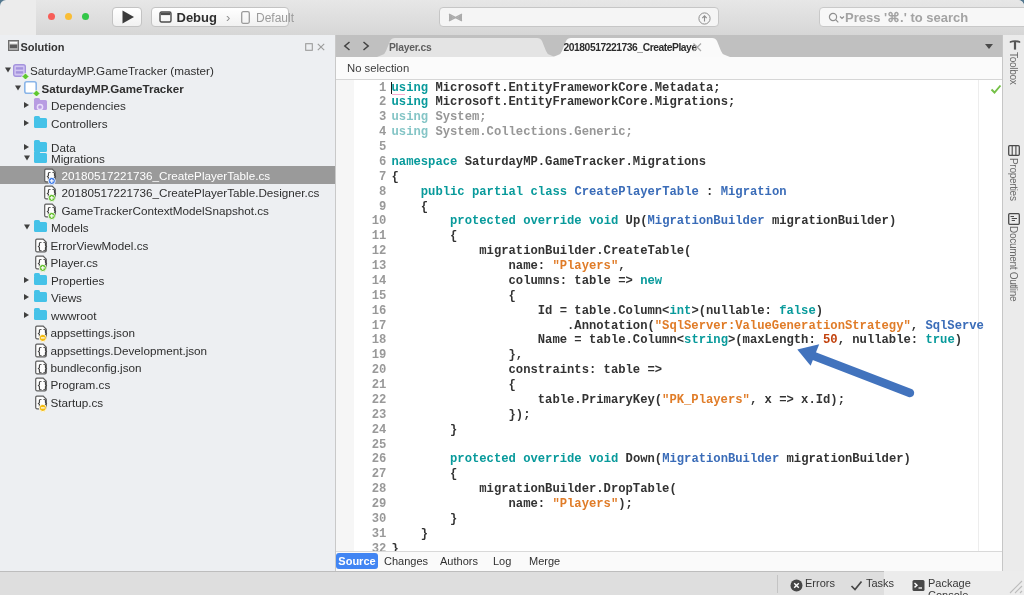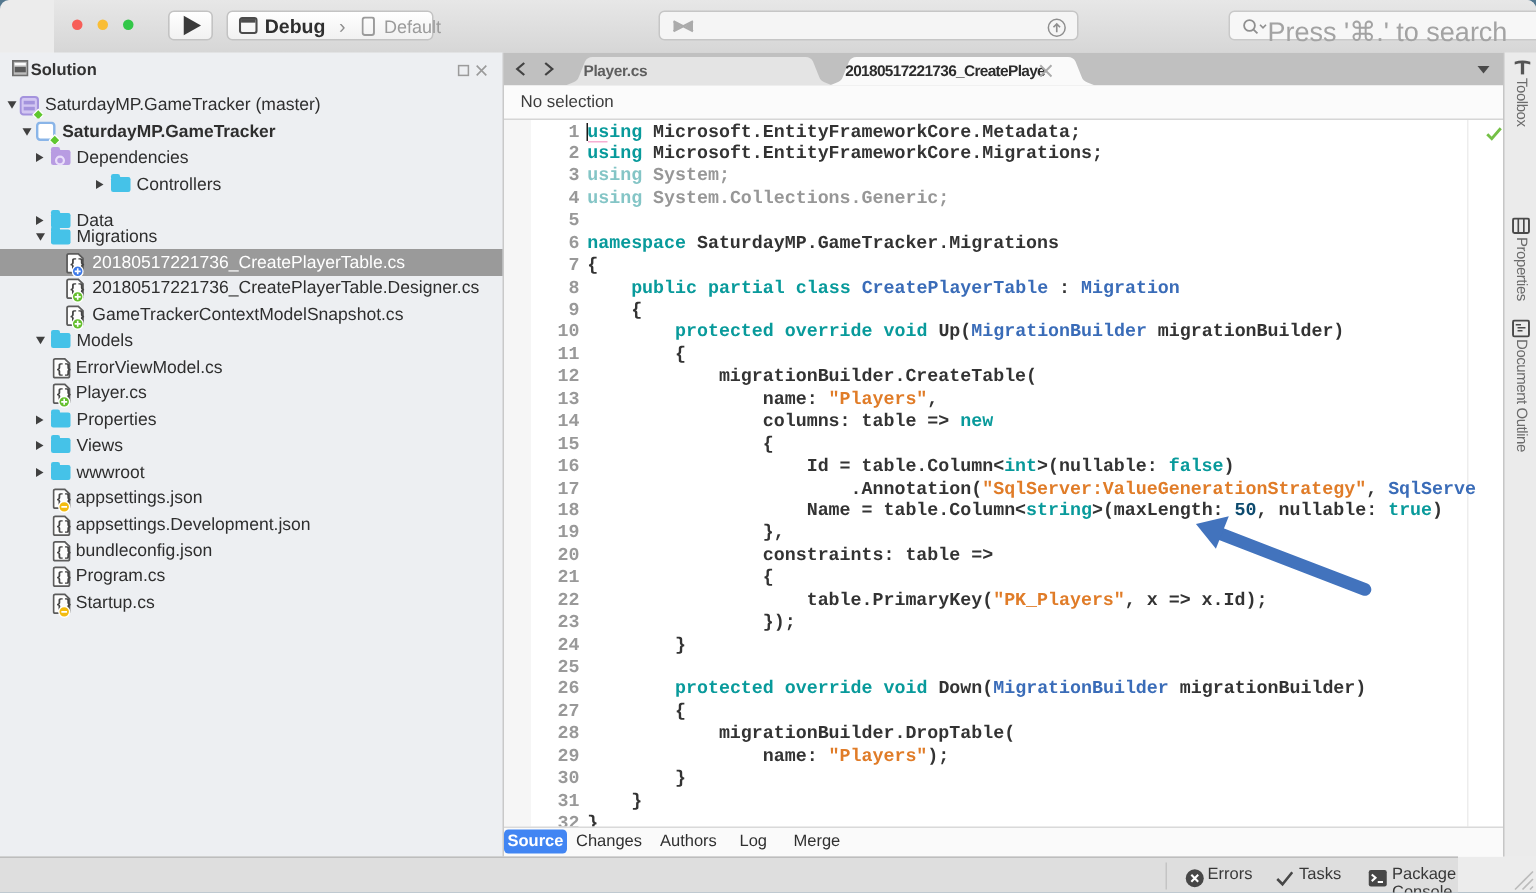--- a/index.html
+++ b/index.html
@@ -38,35 +38,35 @@
   #crumb { position:absolute; left:0; top:22px; width:666px; height:23px; background:#fbfbfb;
     border-bottom:1px solid #d6d6d6; }
   #code { position:absolute; left:0; top:45px; width:666px; height:472px; background:#fff; overflow:hidden; }
   #gutter { position:absolute; left:0; top:0; width:18px; height:472px; background:#f6f6f6; }
   pre { font-family:"Liberation Mono", monospace; font-size:12.2px; line-height:14.87px; }
   #lnums { position:absolute; left:0; top:0.6px; width:50.3px; text-align:right; color:#999999; font-weight:bold; }
   #src { position:absolute; left:55.5px; top:0.6px; color:#333333; font-weight:bold; }
   .k { color:#089a9b; }
   .t { color:#3a6cb8; }
   .s { color:#e07c28; }
-  .n { color:#0c4a6e; }
+  .n { color:#c2410c; }
   .gk { color:#84c5c6; }
   .gt { color:#979797; }
 
   
   #srcstrip { position:absolute; left:336px; top:551px; width:666px; height:20px; background:#fafafa; border-top:1px solid #d9d9d9; }
   .striptab { position:absolute; top:1px; height:17px; line-height:17px; font-size:11px; color:#303030; }
 
   
   #rightbar { position:absolute; left:1002px; top:35px; width:22px; height:536px;
     background:#ebebeb; border-left:1px solid #c6c6c6; }
   .vtext { position:absolute; left:5px; writing-mode:vertical-rl; font-size:10px; letter-spacing:-0.3px; color:#6b6b6b; white-space:nowrap; }
 
   
-  #statusbar { position:absolute; left:0; top:571px; width:972px; height:24px;
+  #statusbar { position:absolute; left:0; top:571px; width:884px; height:24px;
     background:#dedede; border-top:1px solid #bdbdbd; }
   .stxt { position:absolute; top:5px; font-size:11px; color:#383838; }
 </style>
 </head>
 <body>
 <div id="win">
 
   <div id="titlebar">
     <div class="tl" style="left:12px; background:#f75e58;"></div>
     <div class="tl" style="left:29px; background:#f9bd35;"></div>
@@ -99,21 +99,21 @@
           <path d="M6.5 9.5 L6.5 4.2 M4.3 6.2 L6.5 3.9 L8.7 6.2" fill="none" stroke="#8e8e8e" stroke-width="1.1"></path>
         </svg>
     </div>
 
     <div class="abs" style="left:783px; top:7px; width:233px; height:20px; background:#f7f7f7; border:1px solid #c9c9c9; border-radius:4px;">
       <svg class="abs" style="left:8px; top:4px;" width="18" height="12" viewBox="0 0 18 12">
           <circle cx="5" cy="5" r="3.6" fill="none" stroke="#8f8f8f" stroke-width="1.2"></circle>
           <path d="M7.7 7.7 L10.3 10.3" stroke="#8f8f8f" stroke-width="1.2"></path>
           <path d="M12 4.5 L14 6.5 L16 4.5" fill="none" stroke="#8f8f8f" stroke-width="1.1"></path>
         </svg>
-      <span class="abs" style="left:25px; top:2px; font-size:18px; color:#a3a3a3;">Press '⌘.' to search</span>
+      <span class="abs" style="left:25px; top:2px; font-size:13px; color:#a3a3a3;font-weight:bold;">Press '⌘.' to search</span>
     </div>
   </div>
 
   <div id="sidebar">
     <svg class="abs" style="left:7.5px; top:5px;" width="11" height="11" viewBox="0 0 11 11">
         <rect x="0.6" y="0.6" width="9.8" height="9.8" fill="#bdbdbd" stroke="#6e6e6e" stroke-width="1.2"></rect>
         <rect x="1.8" y="2" width="7.4" height="1.6" fill="#fdfdfd"></rect>
         <rect x="1.8" y="4.6" width="7.4" height="3.6" fill="#5a5a5a"></rect>
       </svg>
     <span class="abs" style="left:20.5px; top:5.5px; font-size:11px; font-weight:bold; color:#323232;">Solution</span>
@@ -147,21 +147,21 @@
 
       <div class="row" style="top:61.2px;">
         <div class="tri-r" style="left:24px;"></div>
         <div class="folder" style="left:33.5px; background:#b89ce2;"></div>
         <svg class="abs" style="left:36px; top:6.5px;" width="8" height="8" viewBox="0 0 8 8">
             <circle cx="4" cy="4" r="2.6" fill="none" stroke="#e9defa" stroke-width="1.5"></circle>
           </svg>
         <span class="lbl" style="left:51px;">Dependencies</span>
       </div>
 
-      <div class="row" style="top:78.65px;margin-left:40px;">
+      <div class="row" style="top:78.65px;">
         <div class="tri-r" style="left:24px;"></div>
           <div class="folder" style="left:33.5px;"></div>
         <span class="lbl" style="left:51px;">Controllers</span>
       </div>
 
       <div class="row" style="top:103px;">
         <div class="tri-r" style="left:24px;"></div>
           <div class="folder" style="left:33.5px;"></div>
         <span class="lbl" style="left:51px;">Data</span>
       </div>

